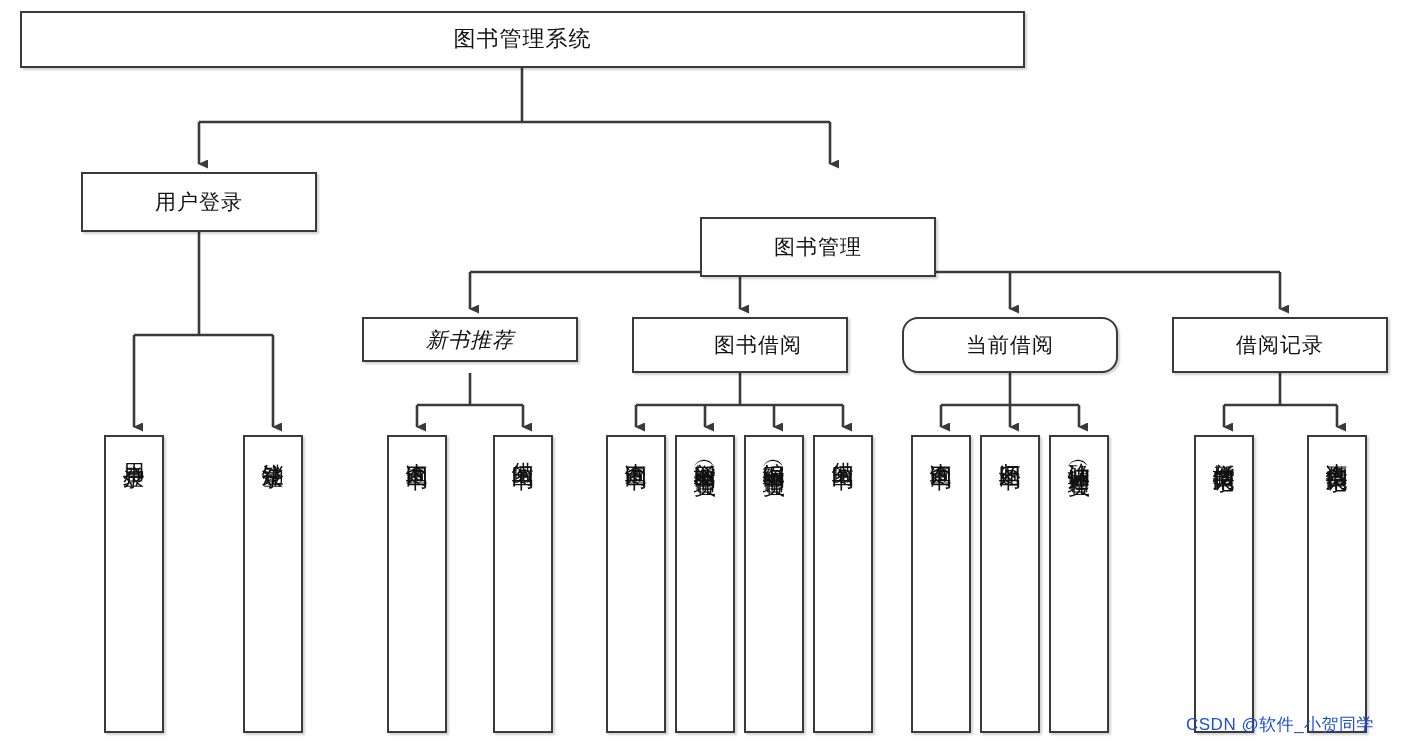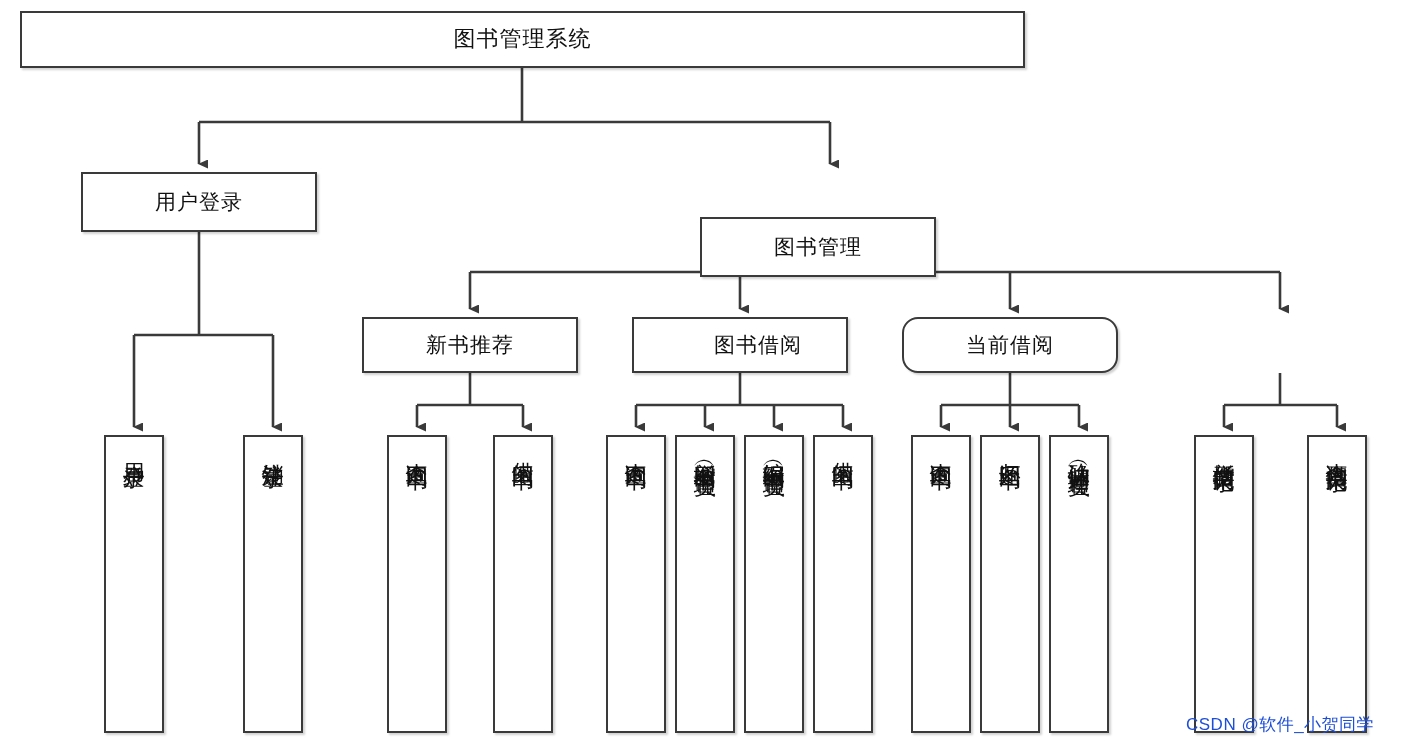--- a/index.html
+++ b/index.html
@@ -134,29 +134,32 @@
     <span>图书管理系统</span>
   </div>
 
   <div class="node node-h" style="left:81px; top:172px; width:236px; height:60px;">
     <span>用户登录</span>
   </div>
   <div class="node node-h" style="left:700px; top:172px; width:236px; height:60px;margin-top:45px;">
     <span>图书管理</span>
   </div>
 
-  <div class="node node-h" style="left:362px; top:317px; width:216px; height:56px;">
+  <div class="node node-h" style="left:362px; top:317px; width:216px; height:45px;font-style:italic;">
     <span>新书推荐</span>
   </div>
   <div class="node node-h" style="left:632px; top:317px; width:216px; height:56px;padding-left:36px;">
     <span>图书借阅</span>
   </div>
   <div class="node node-h" style="left:902px; top:317px; width:216px; height:56px;border-radius:16px;">
     <span>当前借阅</span>
   </div>
+  <div class="node node-h" style="left:1172px; top:317px; width:216px; height:56px;">
+    <span>借阅记录</span>
+  </div>
 
   <div class="node leaf" style="left:104px; top:435px; width:60px; height:298px;">
     <span class="vlabel">用户登录</span>
   </div>
   <div class="node leaf" style="left:243px; top:435px; width:60px; height:298px;">
     <span class="vlabel">注销登录</span>
   </div>
 
   <div class="node leaf" style="left:387px; top:435px; width:60px; height:298px;">
     <span class="vlabel">查询图书</span>

